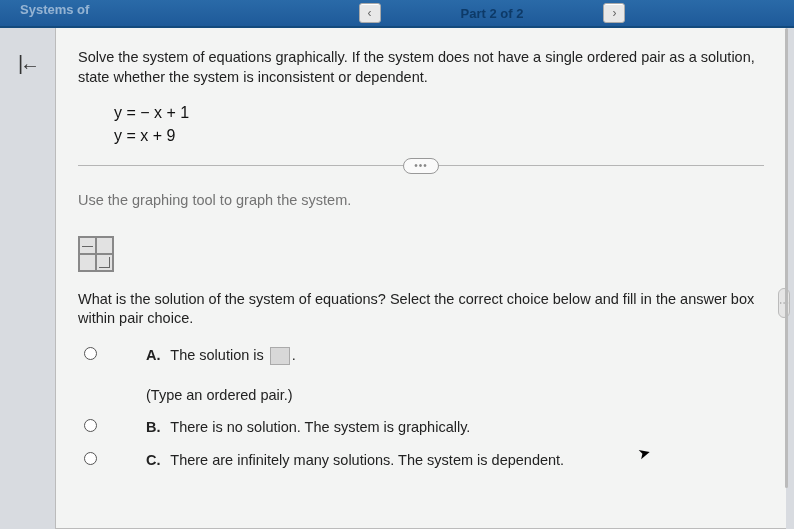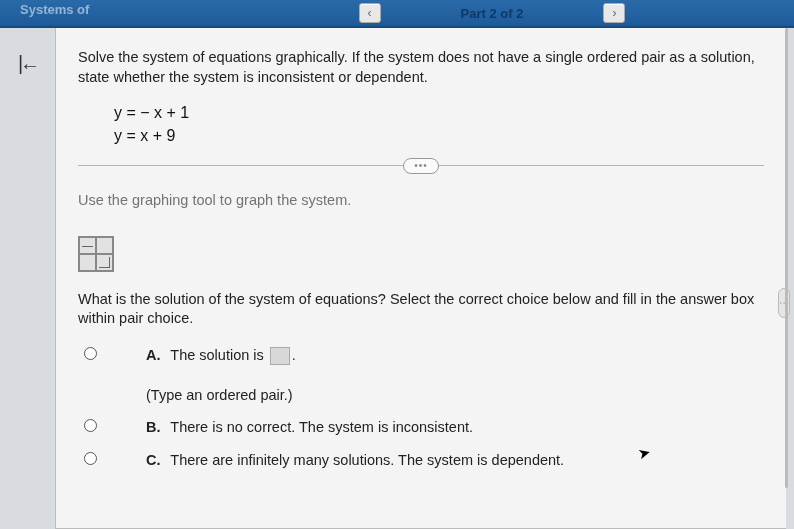--- a/index.html
+++ b/index.html
@@ -285,21 +285,21 @@
           <span class="choice-label">A.</span>
           <span>The solution is </span><span class="answer-box"></span><span>.</span>
           <span class="hint">(Type an ordered pair.)</span>
         </div>
       </div>
 
       <div class="choice">
         <div class="radio"></div>
         <div class="choice-body">
           <span class="choice-label">B.</span>
-          <span>There is no correct. The system is inconsistent.</span>
+          <span>There is no solution. The system is graphically.</span>
         </div>
       </div>
 
       <div class="choice">
         <div class="radio"></div>
         <div class="choice-body">
           <span class="choice-label">C.</span>
           <span>There are infinitely many solutions. The system is dependent.</span>
         </div>
       </div>

